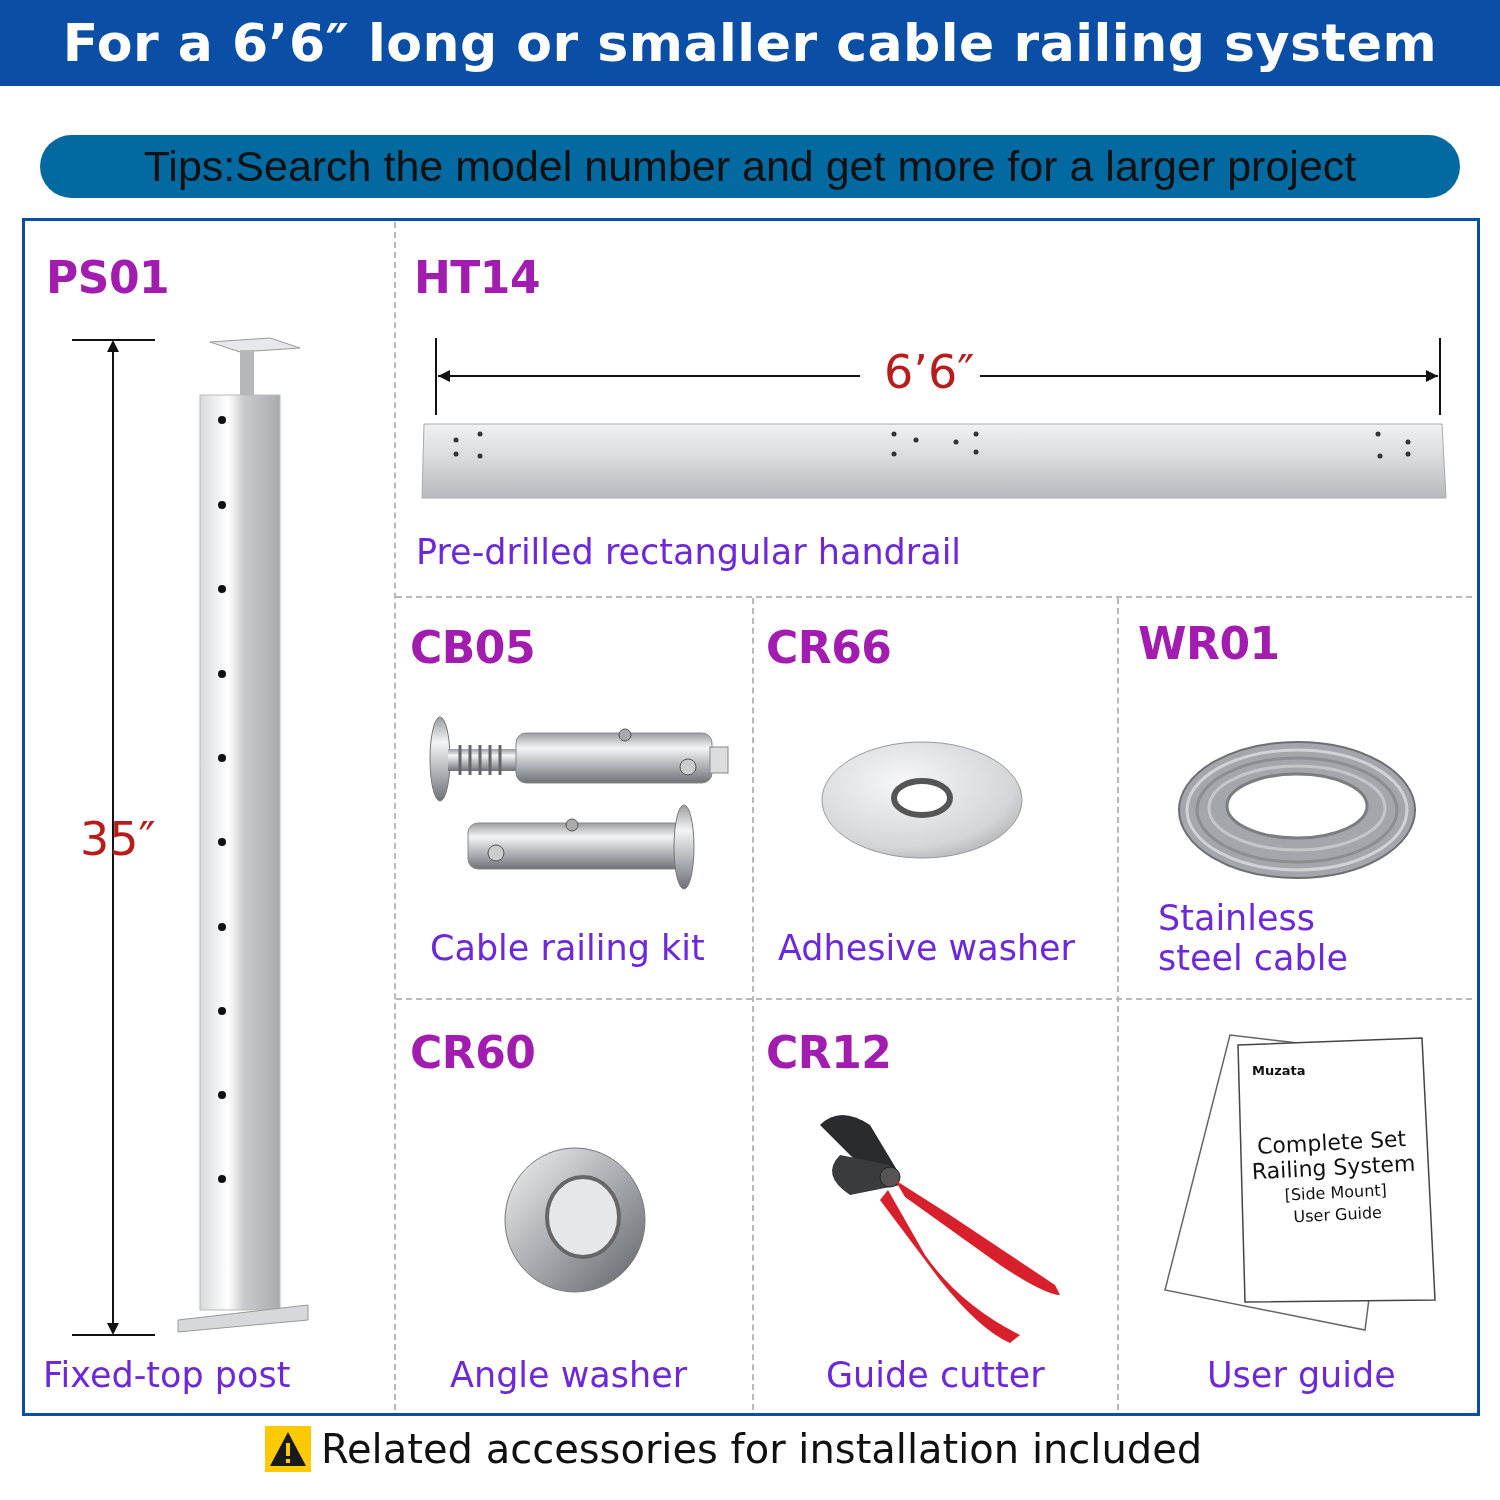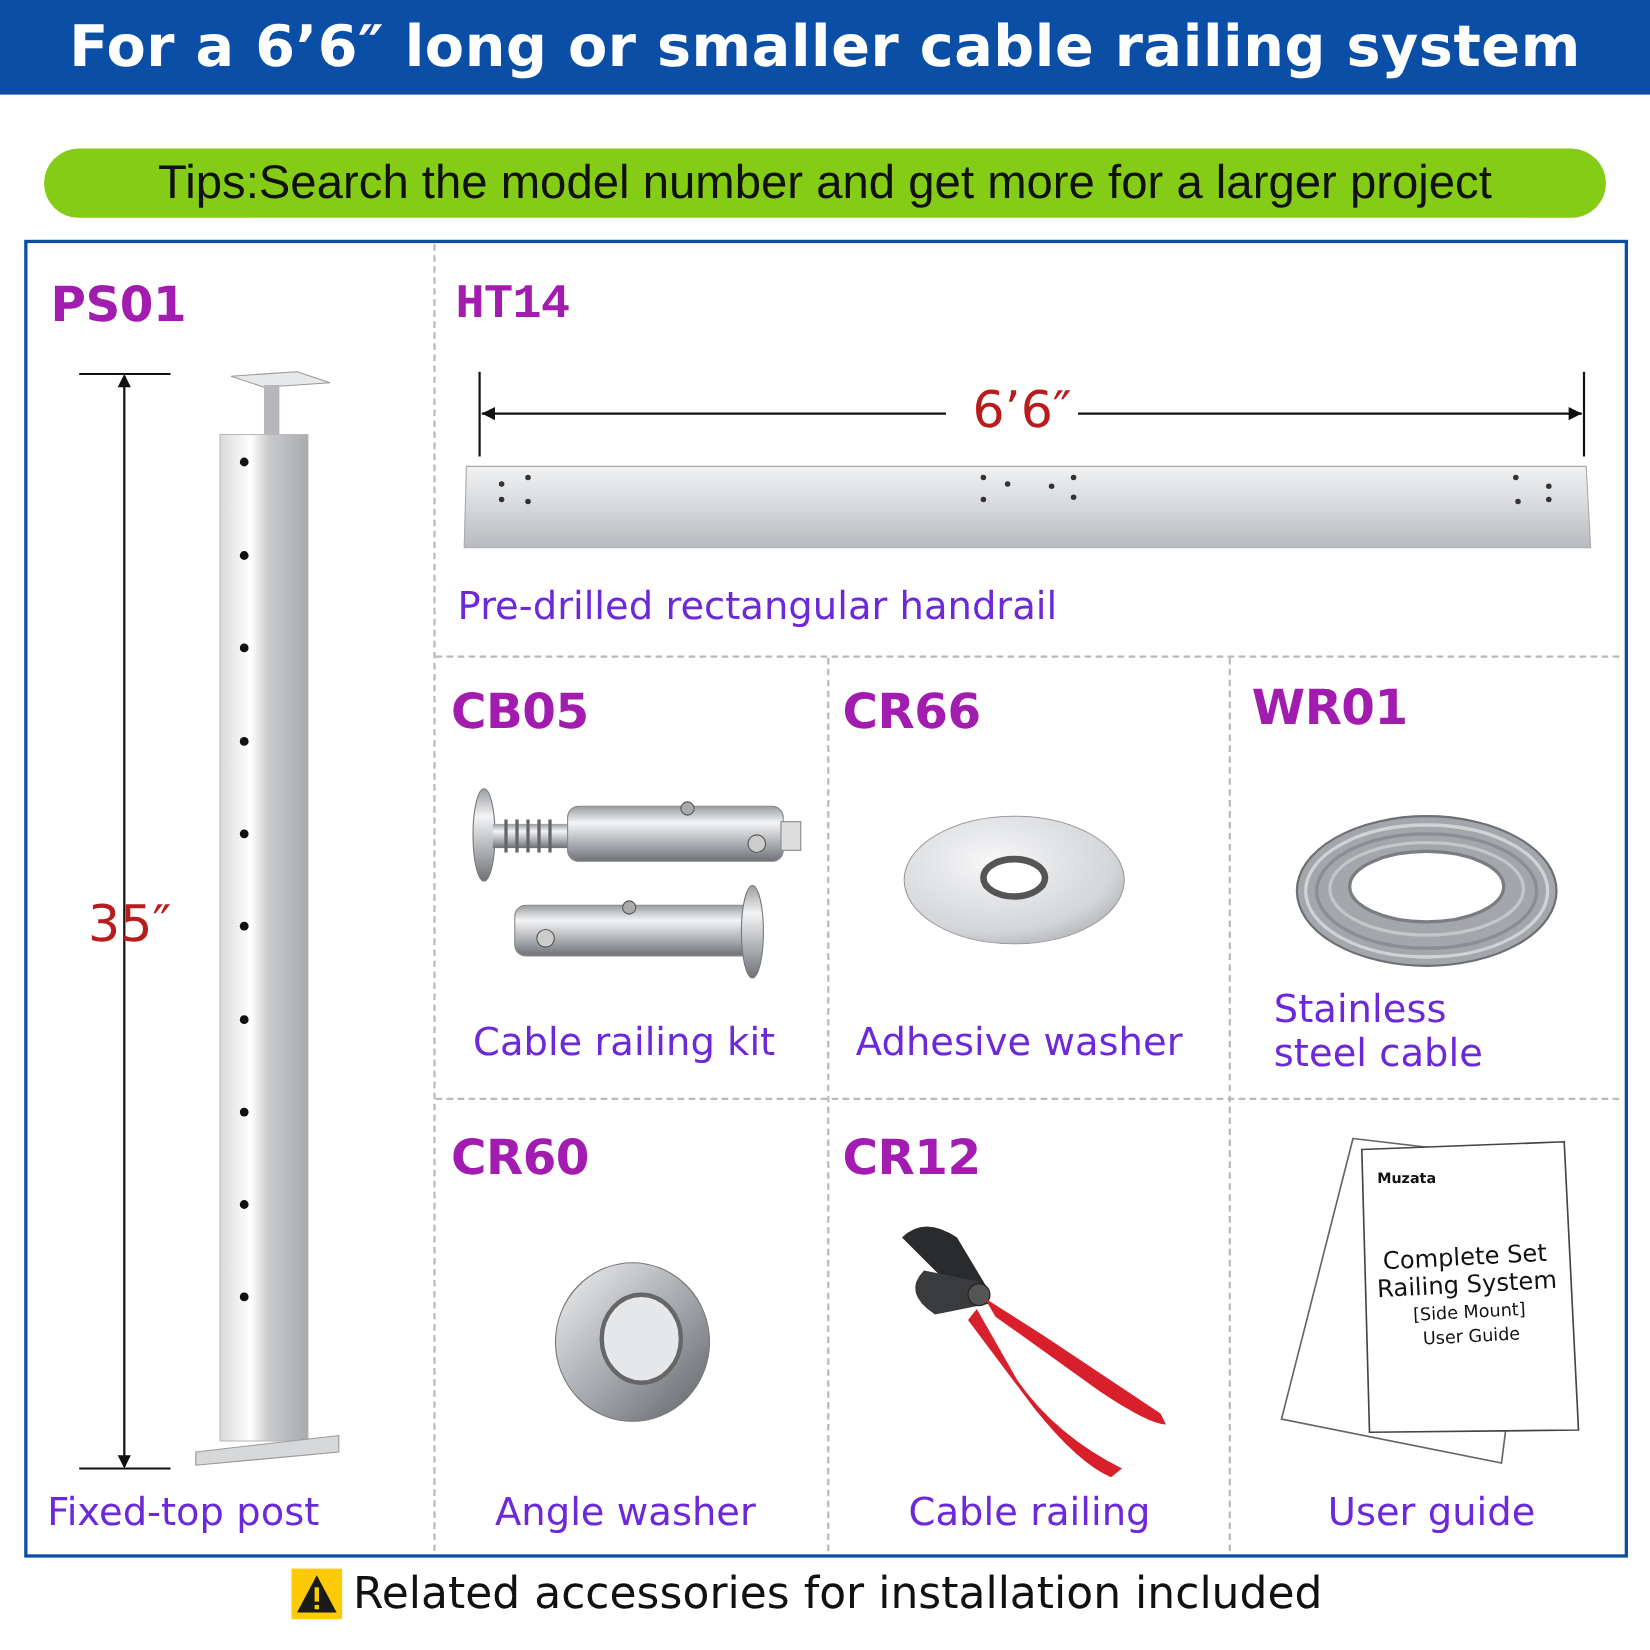--- a/index.html
+++ b/index.html
@@ -1,21 +1,21 @@
 <!DOCTYPE html>
 <html><head>
 <meta charset="utf-8">
 <style>
   html, body { margin:0; padding:0; }
   body { width:1500px; height:1500px; background:#ffffff; position:relative; overflow:hidden;
          font-family:"Liberation Sans", sans-serif; color:#111; }
   .hdr { position:absolute; left:0; top:0; width:1500px; height:86px; background:#0a4ea6;
          display:flex; align-items:center; justify-content:center; }
   .hdr-title { color:#fff; font-family:"DejaVu Sans", sans-serif; font-weight:bold; font-size:52px; letter-spacing:0.5px; white-space:nowrap; }
-  .tips { position:absolute; left:40px; top:135px; width:1420px; height:63px; background:#84cc16; border-radius:32px;
+  .tips { position:absolute; left:40px; top:135px; width:1420px; height:63px; background:#0369a1; border-radius:32px;
           display:flex; align-items:center; justify-content:center; }
   .tips-text { font-family:"Liberation Sans", sans-serif; font-size:43px; color:#111; white-space:nowrap; }
   .frame { position:absolute; left:22px; top:218px; width:1452px; height:1192px; border:3px solid #0a4ea6; box-sizing:content-box; }
   .vline { position:absolute; border-left:2px dashed #b9b9b9; }
   .hline { position:absolute; border-top:2px dashed #b9b9b9; }
   .code { position:absolute; color:#a21caf; font-family:"DejaVu Sans", sans-serif; font-weight:bold; font-size:44px; letter-spacing:-0.5px; }
   .label { position:absolute; font-family:"DejaVu Sans", sans-serif; font-size:35px; color:#6d28d9; white-space:nowrap; }
   .dim { position:absolute; font-family:"DejaVu Sans", sans-serif; font-size:46px; color:#b91c1c; font-weight:500; }
   .footer { position:absolute; left:265px; top:1426px; display:flex; align-items:center; gap:10px; }
   .footer-text { font-family:"DejaVu Sans", sans-serif; font-size:40px; color:#111; white-space:nowrap; }
@@ -70,21 +70,21 @@
     <circle cx="162" cy="597" r="4"></circle>
       <circle cx="162" cy="681" r="4"></circle>
       <circle cx="162" cy="765" r="4"></circle>
     <circle cx="162" cy="849" r="4"></circle>
   </g>
   <polygon points="118,990 248,975 248,990 118,1002" fill="#d7d8da" stroke="#999"></polygon>
 </svg>
 <div class="dim" style="left:80px; top:812px;">35″</div>
 <div class="label" style="left:43px; top:1355px;">Fixed-top post</div>
 
-<div class="code" style="left:414px; top:252px;font-family:Liberation Mono, monospace;">HT14</div>
+<div class="code" style="left:414px; top:252px;">HT14</div>
 <svg style="left:420px; top:330px;" width="1040" height="180">
   <defs>
     <linearGradient id="railg" x1="0" y1="0" x2="0" y2="1">
       <stop offset="0" stop-color="#f0f1f2"></stop>
         <stop offset="0.5" stop-color="#d6d8db"></stop>
         <stop offset="1" stop-color="#b7babe"></stop>
     </linearGradient>
   </defs>
   <line x1="16" y1="8" x2="16" y2="85" stroke="#111" stroke-width="2"></line>
   <line x1="1020" y1="8" x2="1020" y2="85" stroke="#111" stroke-width="2"></line>
@@ -185,21 +185,21 @@
 <div class="label" style="left:450px; top:1355px;">Angle washer</div>
 
 <div class="code" style="left:766px; top:1027px;">CR12</div>
 <svg style="left:810px; top:1105px;" width="260" height="240">
   <path d="M10,20 Q30,0 60,20 L90,70 L70,80 Z" fill="#2a2b2d"></path>
   <path d="M30,50 Q10,70 40,90 L90,80 L80,60 Z" fill="#3a3b3d"></path>
   <circle cx="80" cy="72" r="10" fill="#555" stroke="#222"></circle>
   <path d="M85,75 L140,110 Q200,150 245,180 L250,190 Q235,190 190,160 L95,92 Z" fill="#d8202c"></path>
   <path d="M78,85 L115,150 Q150,200 210,230 L200,238 Q170,225 130,175 L70,95 Z" fill="#d8202c"></path>
 </svg>
-<div class="label" style="left:826px; top:1355px;">Cable railing</div>
+<div class="label" style="left:826px; top:1355px;">Guide cutter</div>
 
 <svg style="left:1160px; top:1030px;" width="290" height="305">
   <polygon points="70,5 240,25 205,300 5,260" fill="#fff" stroke="#666" stroke-width="1.5"></polygon>
   <polygon points="78,15 262,8 275,270 85,272" fill="#fff" stroke="#444" stroke-width="1.5"></polygon>
   <text class="guide-text" x="92" y="45" font-size="13" font-weight="bold">Muzata</text>
   <text class="guide-text" x="172" y="120" font-size="22" text-anchor="middle" transform="rotate(-3 172 120)">Complete Set</text>
   <text class="guide-text" x="174" y="145" font-size="22" text-anchor="middle" transform="rotate(-3 174 145)">Railing System</text>
   <text class="guide-text" x="176" y="168" font-size="16" text-anchor="middle" transform="rotate(-3 176 168)">[Side Mount]</text>
   <text class="guide-text" x="178" y="190" font-size="16" text-anchor="middle" transform="rotate(-3 178 190)">User Guide</text>
 </svg>

